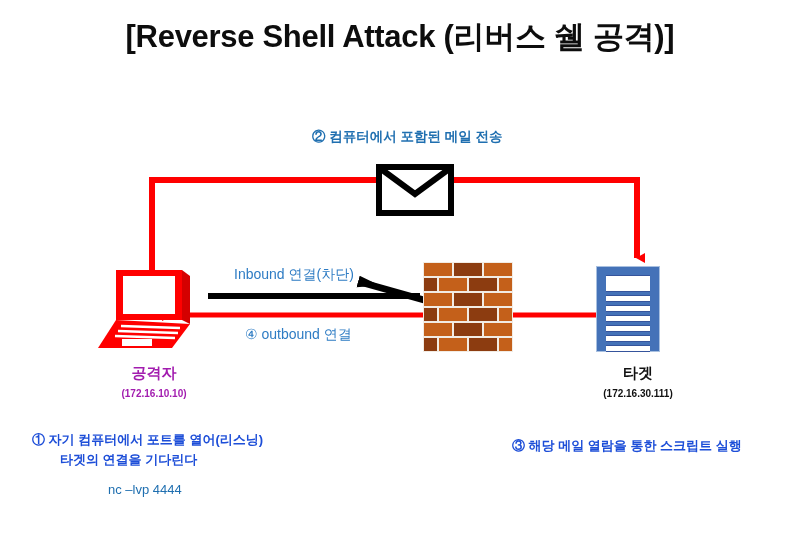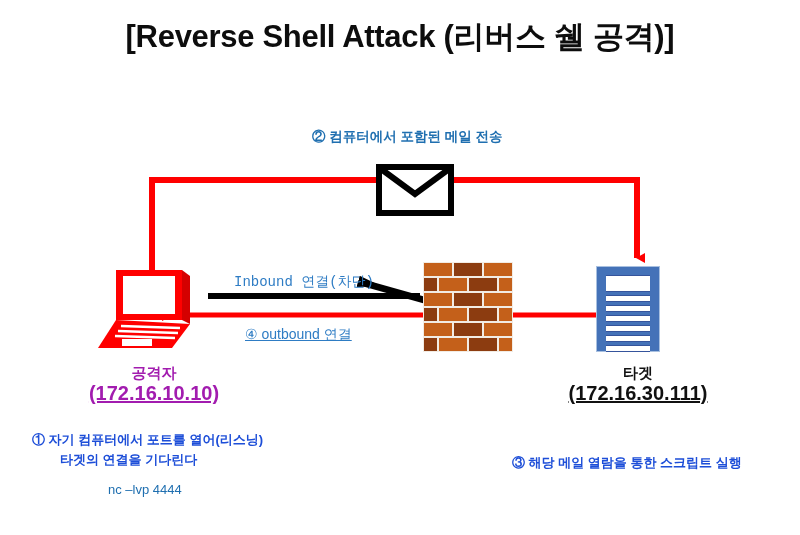--- a/index.html
+++ b/index.html
@@ -64,21 +64,21 @@
   }
   .node-label {
     text-align: center;
     white-space: nowrap;
     font-weight: bold;
     line-height: 21px;
   }
   .node-label.red  { color: #a21caf; }
   .node-label.dark { color: #111111; }
   .node-label .name { font-size: 15px; display: block; }
-  .node-label .ip   { font-size: 20px; display: block; text-decoration: underline; }
+  .node-label .ip   { font-size: 10px; display: block; }
 
   
   #wires {
     position: absolute;
     left: 0; top: 0;
     width: 800px; height: 535px;
     pointer-events: none;
   }
 
   
@@ -246,33 +246,33 @@
       <i class="tall"></i>
         <i class="thin"></i>
         <i class="thin"></i>
       <i class="thin"></i>
         <i class="thin"></i>
         <i class="thin"></i>
         <i class="thin"></i>
     </div>
   </div>
 
-  <div class="abs arrow-label" style="left:234px; top:273px;font-family:Liberation Mono, monospace;">Inbound 연결(차단)</div>
-
-  <div class="abs arrow-label" style="left:245px; top:326px;text-decoration:underline;">④ outbound 연결</div>
+  <div class="abs arrow-label" style="left:234px; top:266px;">Inbound 연결(차단)</div>
+
+  <div class="abs arrow-label" style="left:245px; top:326px;">④ outbound 연결</div>
 
   <div class="abs node-label red" style="left:54px; top:362px; width:200px;">
     <span class="name">공격자</span>
     <span class="ip">(172.16.10.10)</span>
   </div>
 
   <div class="abs node-label dark" style="left:538px; top:362px; width:200px;">
     <span class="name">타겟</span>
     <span class="ip">(172.16.30.111)</span>
   </div>
 
   <div class="abs blue-note" style="left:32px; top:430px;">① 자기 컴퓨터에서 포트를 열어(리스닝)</div>
   <div class="abs blue-note" style="left:60px; top:450px;">타겟의 연결을 기다린다</div>
   <div class="abs blue-cmd" style="left:108px; top:482px;">nc –lvp 4444</div>
 
-  <div class="abs blue-note" style="left:512px; top:436px;margin-top:17px;">③ 해당 메일 열람을 통한 스크립트 실행</div>
+  <div class="abs blue-note" style="left:512px; top:436px;">③ 해당 메일 열람을 통한 스크립트 실행</div>
 
 </div>
 
 </body></html>

